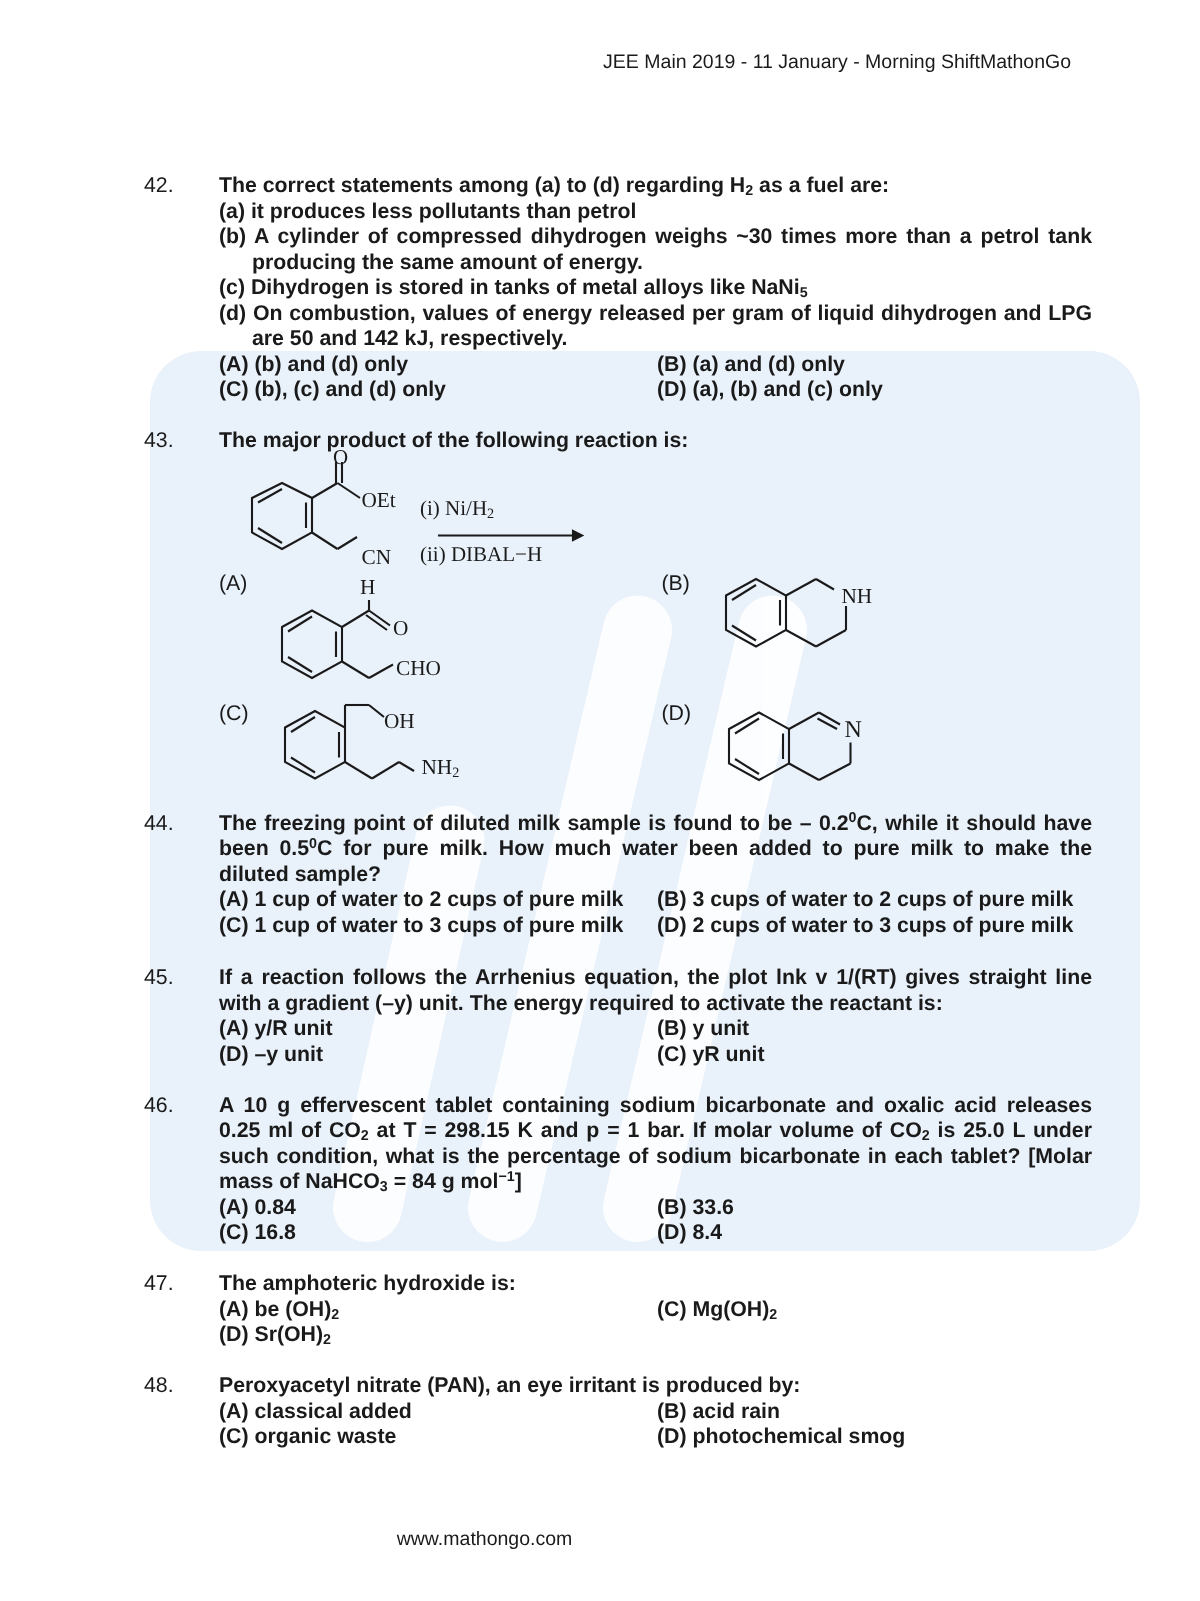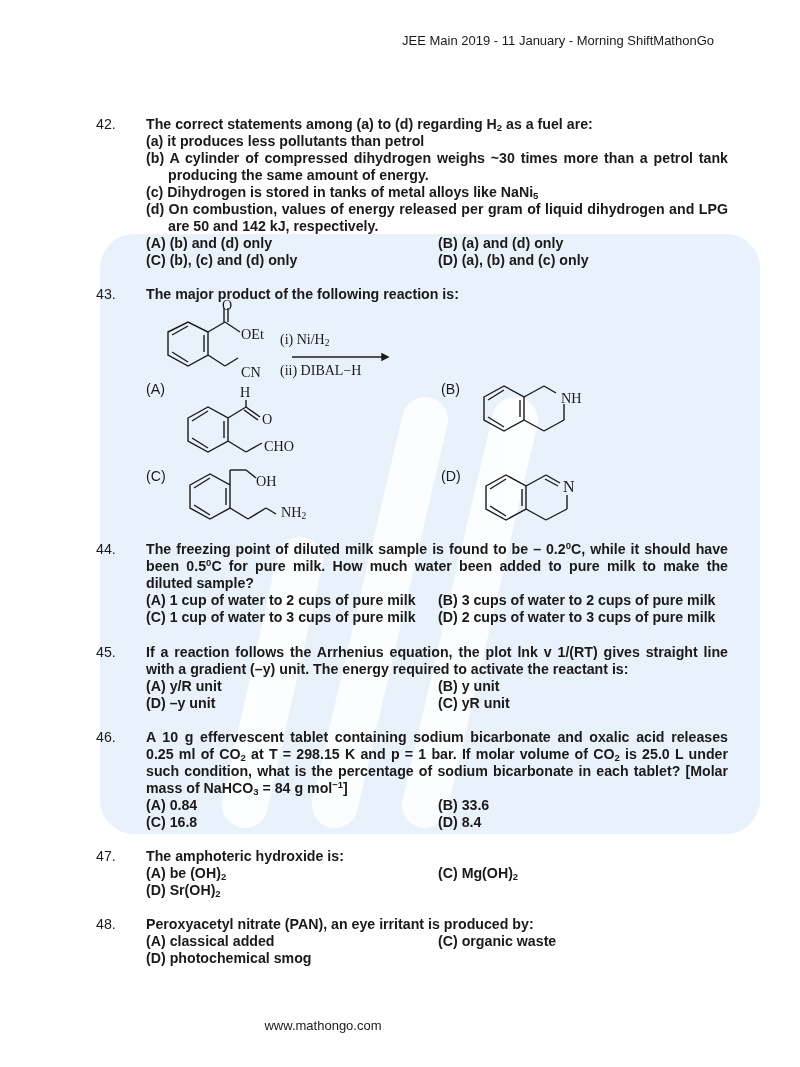--- a/index.html
+++ b/index.html
@@ -217,20 +217,21 @@
     </div>
   </div>
 </div>
 
 <div class="q" style="top:916px;">
   <div class="qnum">48.</div>
   <div class="qbody">
     <div class="qtext">Peroxyacetyl nitrate (PAN), an eye irritant is produced by:</div>
     <div class="opts">
       <div class="opt">(A) classical added</div>
+      <div class="opt">(B) acid rain</div>
       <div class="opt">(C) organic waste</div>
       <div class="opt">(D) photochemical smog</div>
     </div>
   </div>
 </div>
 
 <div class="footer">
   <span>www.mathongo.com</span>
 </div>
 

